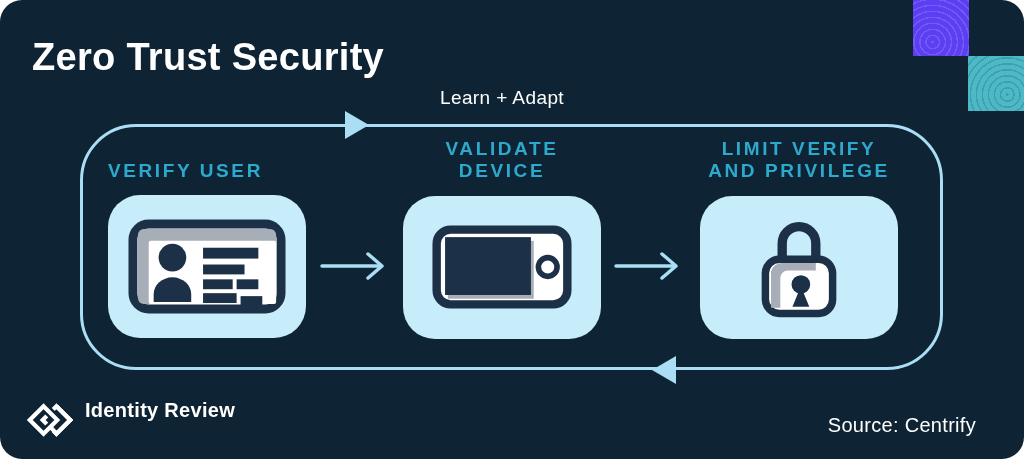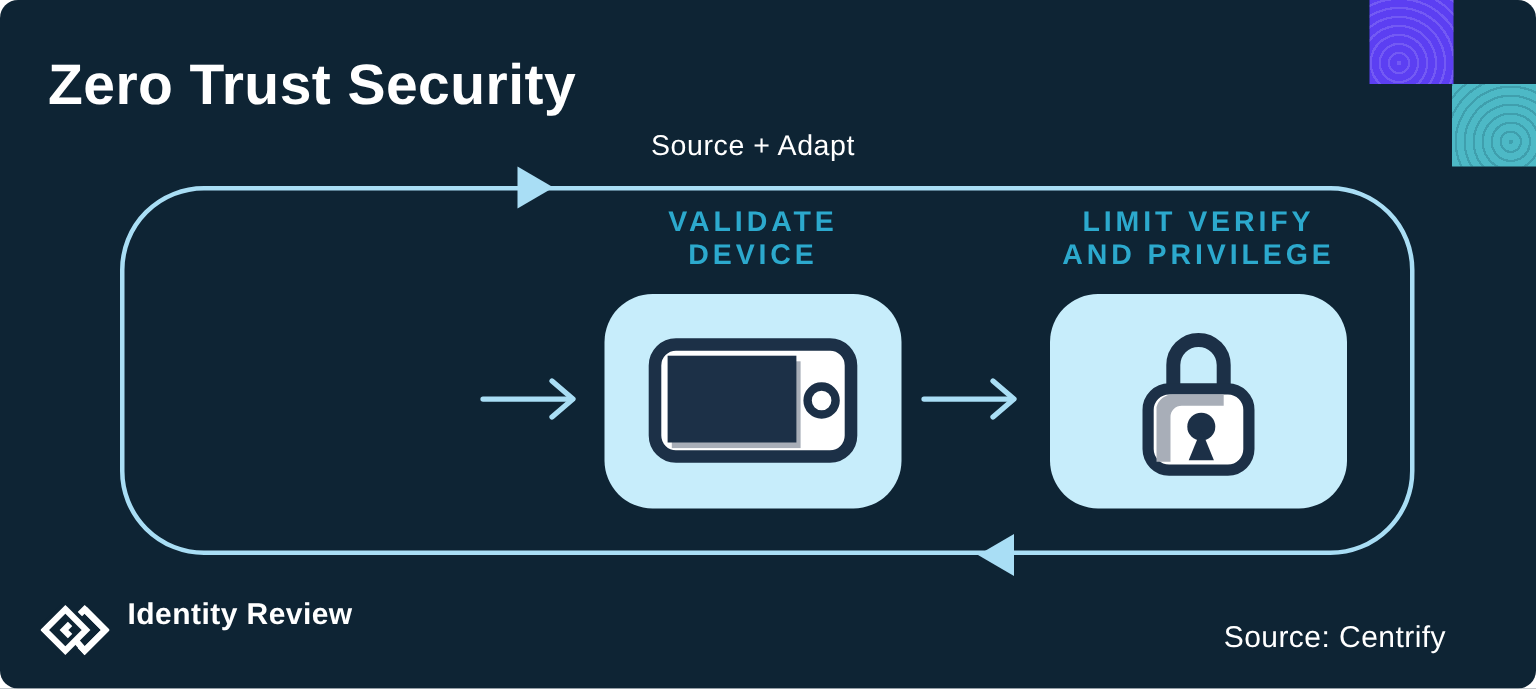--- a/index.html
+++ b/index.html
@@ -12,21 +12,21 @@
     --accent-purple: #5C3FF2;
     --accent-teal: #4DB9C6;
     --text-white: #FFFFFF;
   }
   * { margin:0; padding:0; box-sizing:border-box; }
   html,body { background:#ffffff; font-family:"Liberation Sans", sans-serif; }
   #canvas {
     position:relative;
     width:1024px; height:459px;
     background:var(--canvas-bg);
-    border-radius:12px;
+    border-radius:22px;
     overflow:hidden;
   }
   
   .sq {
     position:absolute;
   }
   .sq-purple {
     left:913px; top:0; width:56px; height:56px;
     background-color:var(--accent-purple);
     background-image:repeating-radial-gradient(circle at 35% 75%, rgba(255,255,255,.14) 0 1.5px, transparent 1.5px 6px);
@@ -102,39 +102,59 @@
   .connector-2 { left:614px; }
   
   .brand {
     position:absolute; left:27px; top:399px;
     display:flex; align-items:flex-start; gap:12px;
   }
   .brand-name {
     color:var(--text-white); font-size:20px; font-weight:bold; letter-spacing:.3px;
   }
   .source-note {
-    position:absolute; right:60px; top:414px;
+    position:absolute; right:48px; top:414px;
     color:var(--text-white); font-size:20px; letter-spacing:.3px;
   }
 </style>
 </head>
 <body>
 
 <div id="canvas">
 
   <div class="sq sq-purple"></div>
   <div class="sq sq-teal"></div>
 
   <div class="page-title">Zero Trust Security</div>
 
   <div class="loop-frame"></div>
-  <div class="loop-label">Source + Adapt</div>
+  <div class="loop-label">Learn + Adapt</div>
   <div class="tri tri-right"></div>
   <div class="tri tri-left"></div>
 
+  <div class="step step-1">
+    <div class="step-heading">
+      <span>VERIFY USER</span>
+    </div>
+    <div class="step-box">
+      <svg width="158" height="95" viewBox="0 0 160 96">
+        <rect x="5" y="5" width="150" height="86" rx="16" fill="#FFFFFF" stroke="var(--icon-dark)" stroke-width="9"></rect>
+        <rect x="10" y="10" width="140" height="76" rx="6" fill="var(--icon-gray)"></rect>
+        <rect x="21" y="22" width="129" height="64" rx="2" fill="#FFFFFF"></rect>
+        <circle cx="45" cy="39" r="14" fill="var(--icon-dark)"></circle>
+        <path d="M26 84 v-8 a19 17 0 0 1 38 0 v8 z" fill="var(--icon-dark)"></path>
+        <rect x="76" y="29" width="56" height="11" fill="var(--icon-dark)"></rect>
+        <rect x="76" y="46" width="42" height="10" fill="var(--icon-dark)"></rect>
+        <rect x="76" y="61" width="30" height="10" fill="var(--icon-dark)"></rect>
+        <rect x="110" y="61" width="22" height="10" fill="var(--icon-dark)"></rect>
+        <rect x="76" y="75" width="34" height="10" fill="var(--icon-dark)"></rect>
+        <rect x="114" y="78" width="22" height="10" fill="var(--icon-dark)"></rect>
+      </svg>
+    </div>
+  </div>
 
   <svg class="connector connector-1" width="72" height="32" viewBox="0 0 72 32">
     <line x1="2" y1="16" x2="60" y2="16" stroke="var(--flow-line)" stroke-width="3.5" stroke-linecap="round"></line>
     <polyline points="48,4 62,16 48,28" fill="none" stroke="var(--flow-line)" stroke-width="3.5" stroke-linecap="round" stroke-linejoin="round"></polyline>
   </svg>
 
   <div class="step step-2">
     <div class="step-heading">
       <span>VALIDATE DEVICE</span>
     </div>

